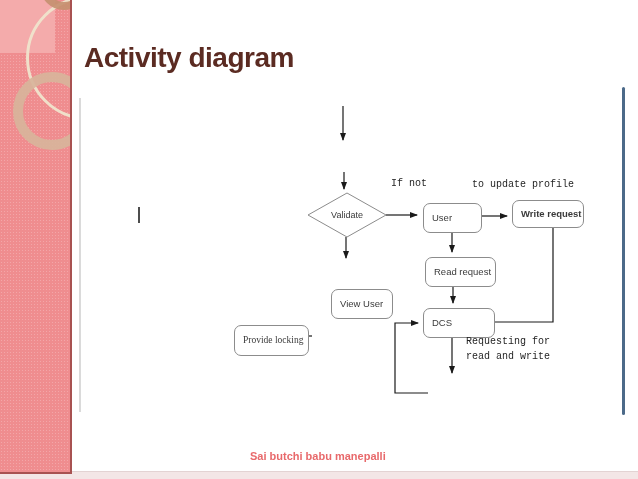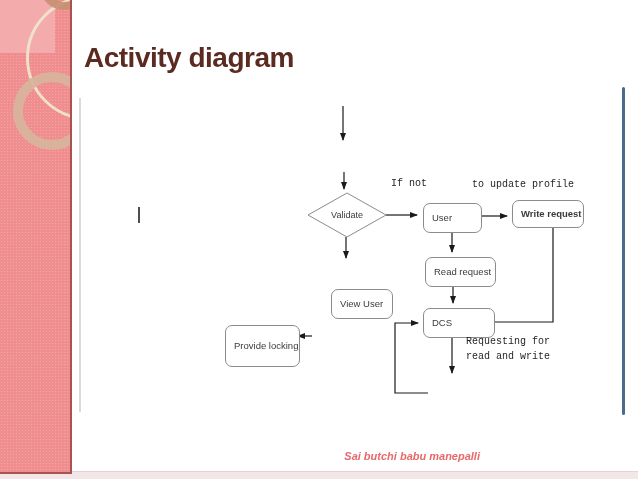--- a/index.html
+++ b/index.html
@@ -28,22 +28,22 @@
     position:absolute;left:0;top:471px;width:638px;height:8px;
     background:#f3e6e6;border-top:1px solid #e3d3d3;z-index:2;
   }
 
   
   .page-title{
     position:absolute;left:84px;top:42px;font-size:28px;font-weight:bold;
     color:#5b2b22;letter-spacing:-.5px;white-space:nowrap;z-index:4;
   }
   .footer-text{
-    position:absolute;left:250px;top:450px;width:230px;text-align:right;
-    font-size:11px;font-weight:bold;color:#e8696b;z-index:4;font-style:italic;
+    position:absolute;left:250px;top:450px;width:230px;text-align:left;
+    font-size:11px;font-weight:bold;color:#e8696b;z-index:4;
   }
   .text-cursor{position:absolute;left:138px;top:207px;width:2px;height:16px;background:#4d4d4d;z-index:4;}
   .frame-line-left{position:absolute;left:79px;top:98px;width:2px;height:314px;background:#dadada;z-index:1;}
   .accent-line-right{position:absolute;left:622px;top:87px;width:3px;height:328px;background:#4c6a89;border-radius:2px;z-index:4;}
 
   
   .flow-svg{position:absolute;left:0;top:0;width:638px;height:479px;z-index:5;pointer-events:none;}
   .node{
     position:absolute;box-sizing:border-box;background:#fff;
     border:1px solid #8c8c8c;border-radius:7px;
@@ -51,21 +51,21 @@
     font-size:9.5px;color:#3a3a3a;z-index:6;line-height:1.25;
   }
   #n-admin{left:318px;top:143px;width:58px;height:29px;}
   #n-user{left:423px;top:203px;width:59px;height:30px;}
   #n-write{left:512px;top:200px;width:72px;height:28px;font-weight:bold;}
   #n-read{left:425px;top:257px;width:71px;height:30px;}
   #n-dcs{left:423px;top:308px;width:72px;height:30px;}
   #n-mcs{left:428px;top:378px;width:58px;height:29px;}
   #n-viewuser{left:331px;top:262px;width:62px;height:30px;margin-top:27px;}
   #n-viewupload{left:312px;top:315px;width:69px;height:43px;padding-right:4px;}
-  #n-lock{left:225px;top:325px;width:75px;height:42px;}
+  #n-lock{left:234px;top:325px;width:75px;height:31px;font-family:Liberation Serif, serif;}
   .diamond-label{
     position:absolute;left:308px;top:193px;width:78px;height:44px;
     display:flex;align-items:center;justify-content:center;
     font-size:9px;color:#3a3a3a;z-index:6;
   }
   .edge-label{
     position:absolute;font-family:Liberation Mono, monospace;
     font-size:10px;color:#1f1f1f;z-index:6;white-space:nowrap;
   }
   #lbl-ifnot{left:391px;top:178px;}

